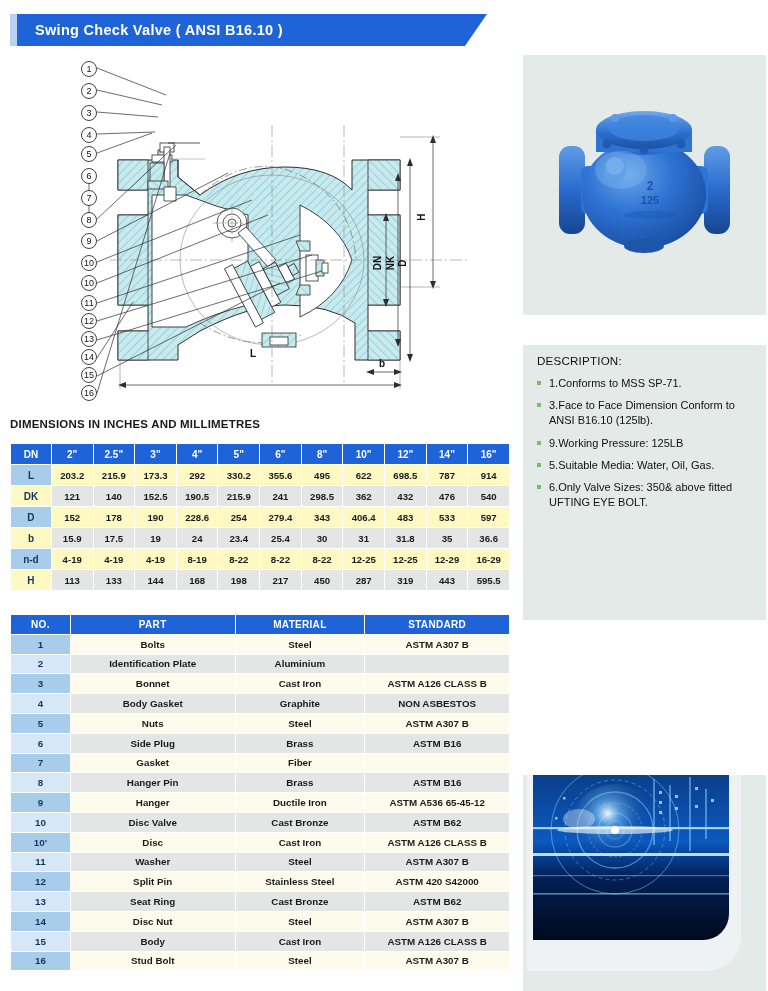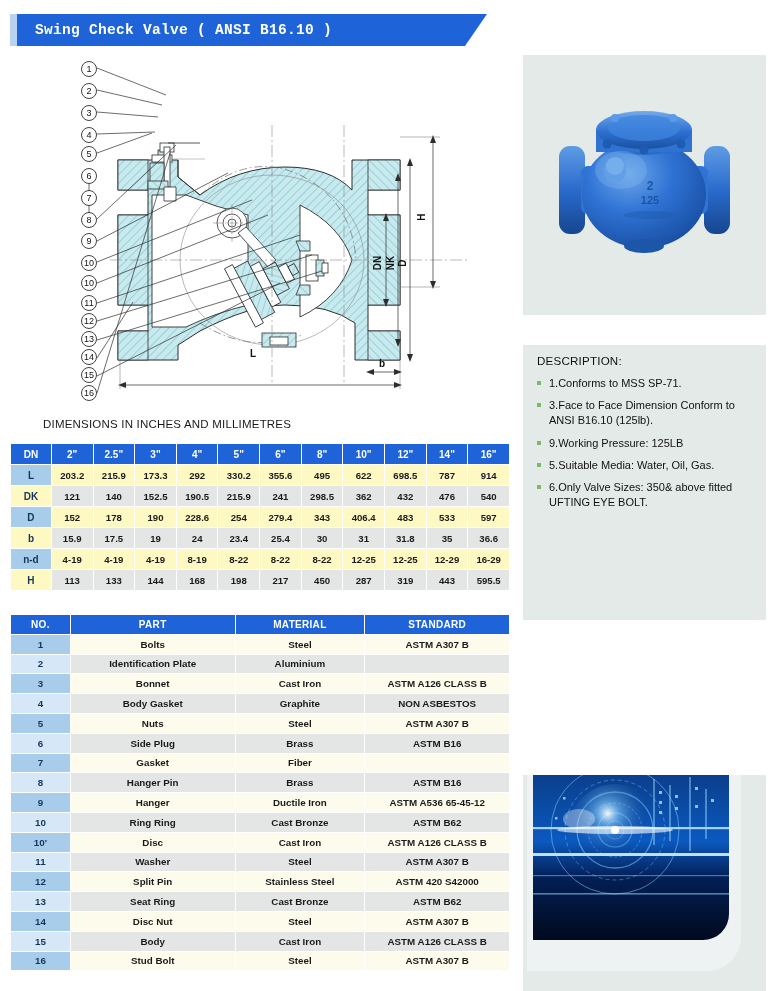--- a/index.html
+++ b/index.html
@@ -32,37 +32,35 @@
     clip-path: polygon(0 0, 100% 0, calc(100% - 22px) 100%, 0 100%);
   }
   .header-title {
     position: absolute; left: 35px; top: 0;
     height: 32px; line-height: 32px;
     color: #ffffff;
     font-size: 14.5px;
     font-weight: bold;
     letter-spacing: .3px;
     white-space: nowrap;
-    font-family: Liberation Mono, monospace;
   }
 
   
   .drawing {
     position: absolute; left: 0px; top: 55px;
     width: 520px; height: 348px;
   }
   .drawing svg { display: block; }
 
   
   .dim-heading {
     position: absolute; left: 10px; top: 418px;
-    font-size: 11.5px; font-weight: normal;
+    font-size: 11.5px; font-weight: bold;
     letter-spacing: .2px;
     color: #1a1a1a;
-    margin-left: 33px;
   }
   .dim-table {
     position: absolute; left: 10px; top: 443px;
     width: 500px;
     border-collapse: collapse;
     font-size: 9.6px;
     table-layout: fixed;
   }
   .dim-table th, .dim-table td {
     text-align: center;
@@ -540,21 +538,21 @@
         <td class="stdcol">ASTM B16</td>
       </tr>
       <tr class="odd">
         <td class="nocol">9</td>
         <td class="partcol">Hanger</td>
         <td class="matcol">Ductile Iron</td>
         <td class="stdcol">ASTM A536 65-45-12</td>
       </tr>
       <tr class="even">
         <td class="nocol">10</td>
-        <td class="partcol">Ring Ring</td>
+        <td class="partcol">Disc Valve</td>
         <td class="matcol">Cast Bronze</td>
         <td class="stdcol">ASTM B62</td>
       </tr>
       <tr class="odd">
         <td class="nocol">10'</td>
         <td class="partcol">Disc</td>
         <td class="matcol">Cast Iron</td>
         <td class="stdcol">ASTM A126 CLASS B</td>
       </tr>
       <tr class="even">

